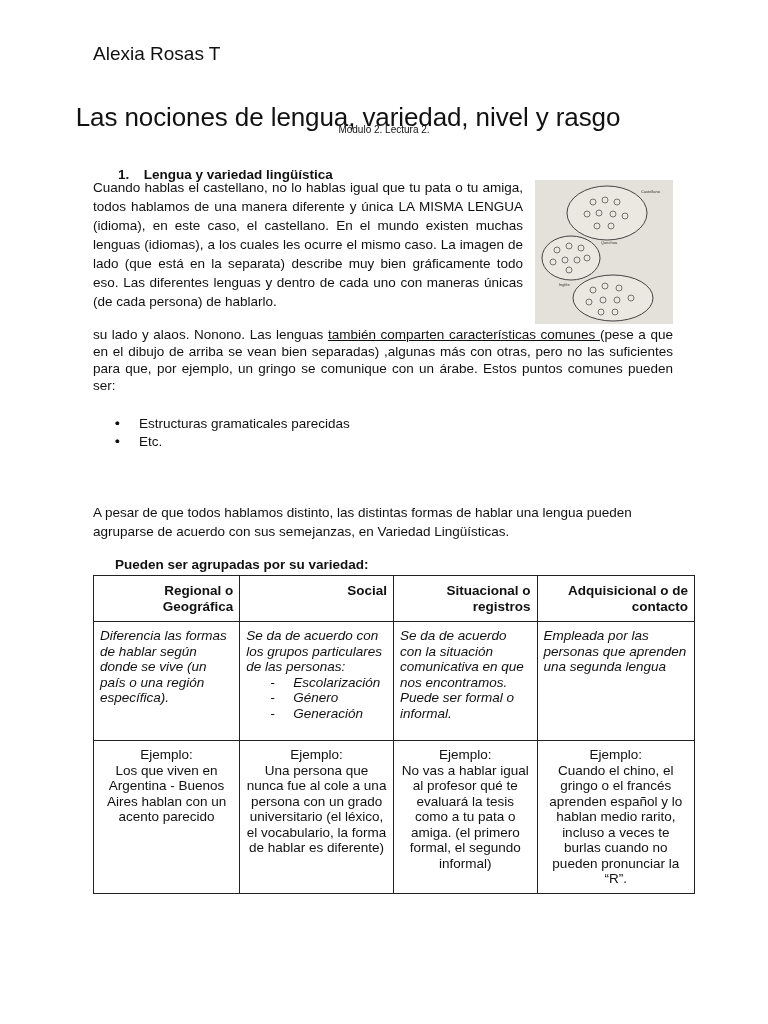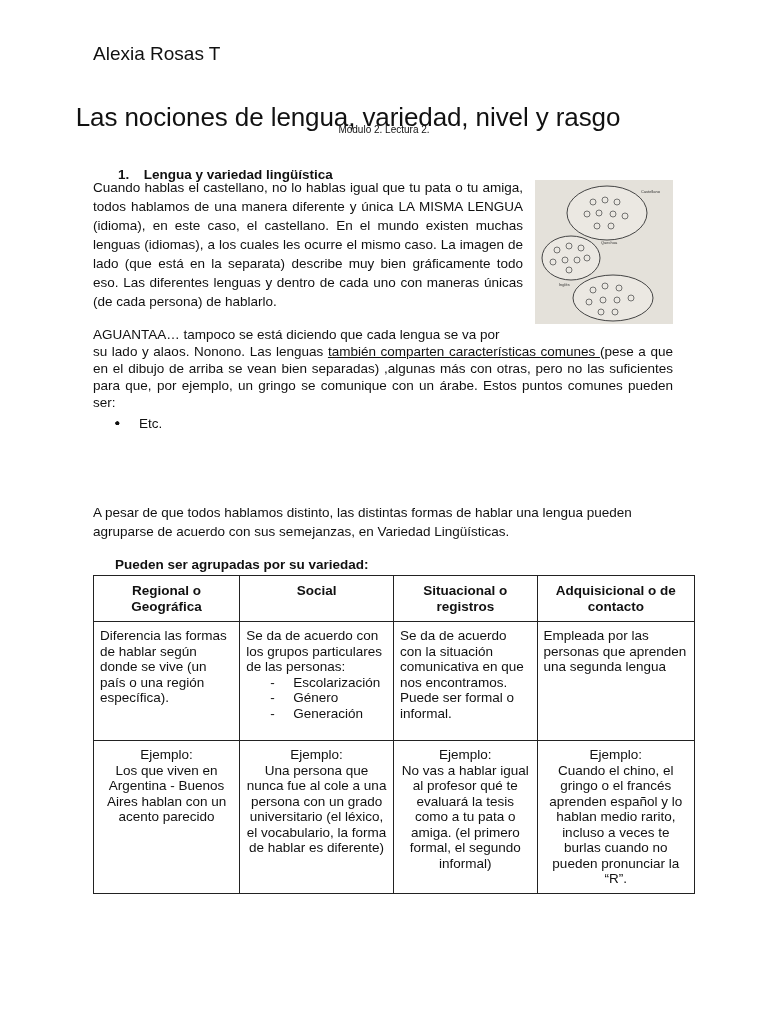--- a/index.html
+++ b/index.html
@@ -18,24 +18,24 @@
   .para2 { left: 93px; top: 326px; width: 580px; font-size: 13.5px; line-height: 17px; text-align: justify; }
   .para2 .line1 { display: block; text-align: left; }
   .para2 u { text-decoration: underline; }
   .bullets { left: 115px; top: 415px; font-size: 13.5px; line-height: 17.5px; margin: 0; padding: 0; list-style: none; }
   .bullets li { position: relative; padding-left: 24px; }
   .bullets li .dot { position: absolute; left: 0; top: 0; }
   .para3 { left: 93px; top: 503px; width: 600px; font-size: 13.5px; line-height: 19px; }
   .table-caption { left: 93px; top: 557px; font-size: 13.5px; font-weight: bold; padding-left: 22px; }
   table.variety { position: absolute; left: 93px; top: 575px; width: 602px; border-collapse: collapse; font-size: 13.5px; line-height: 15.5px; }
   table.variety th, table.variety td { border: 1.5px solid #222; vertical-align: top; padding: 6px 6px 6px 6px; }
-  table.variety th { font-weight: bold; text-align: center; height: 32px; padding-top: 7px; }
+  table.variety th { font-weight: bold; text-align: right; height: 32px; padding-top: 7px; }
   table.variety td { text-align: left; }
   .c1 { width: 135px; } .c2 { width: 141px; } .c3 { width: 132px; } .c4 { width: 146px; }
-  tr.row-def td { height: 106px; }
+  tr.row-def td { height: 106px; font-style: italic; }
   tr.row-ex td { height: 140px; text-align: center; }
   .dash-list { list-style: none; margin: 0; padding: 0; }
   .dash-list li { position: relative; padding-left: 47px; }
   .dash-list li .dash { position: absolute; left: 24px; }
 </style>
 </head>
 <body>
 
 <div class="abs author-top">Alexia Rosas T</div>
 
@@ -88,27 +88,26 @@
       <circle cx="66" cy="132" r="3"></circle>
         <circle cx="80" cy="132" r="3"></circle>
     </g>
     <text x="106" y="13" font-size="4" fill="#333" font-family="Liberation Sans, sans-serif">Castellano</text>
     <text x="66" y="64" font-size="4" fill="#333" font-family="Liberation Sans, sans-serif">Quechua</text>
     <text x="24" y="106" font-size="4" fill="#333" font-family="Liberation Sans, sans-serif">Inglés</text>
   </svg>
 </div>
 
 <div class="abs para2">
-  <span class="line1">AGUANTAA… tampoco se está diciendo que cada lengua se va por</span>
   <span>su lado y alaos. Nonono. Las lenguas </span><u>también comparten características comunes </u><span>(pese a que en el dibujo de arriba se vean bien separadas) ,algunas más con otras, pero no las suficientes para que, por ejemplo, un gringo se comunique con un árabe. Estos puntos comunes pueden ser:</span>
 </div>
 
 <ul class="abs bullets">
   <li><span class="dot">•</span></li>
-  <li><span class="dot">•</span></li>
+  <li><span class="dot">•</span><span>Estructuras gramaticales parecidas</span></li>
   <li><span class="dot">•</span></li>
   <li><span class="dot">•</span><span>Etc.</span></li>
 </ul>
 
 <div class="abs para3">A pesar de que todos hablamos distinto, las distintas formas de hablar una lengua pueden agruparse de acuerdo con sus semejanzas, en Variedad Lingüísticas.</div>
 
 <div class="abs table-caption">Pueden ser agrupadas por su variedad:</div>
 
 <table class="variety">
   <thead>

